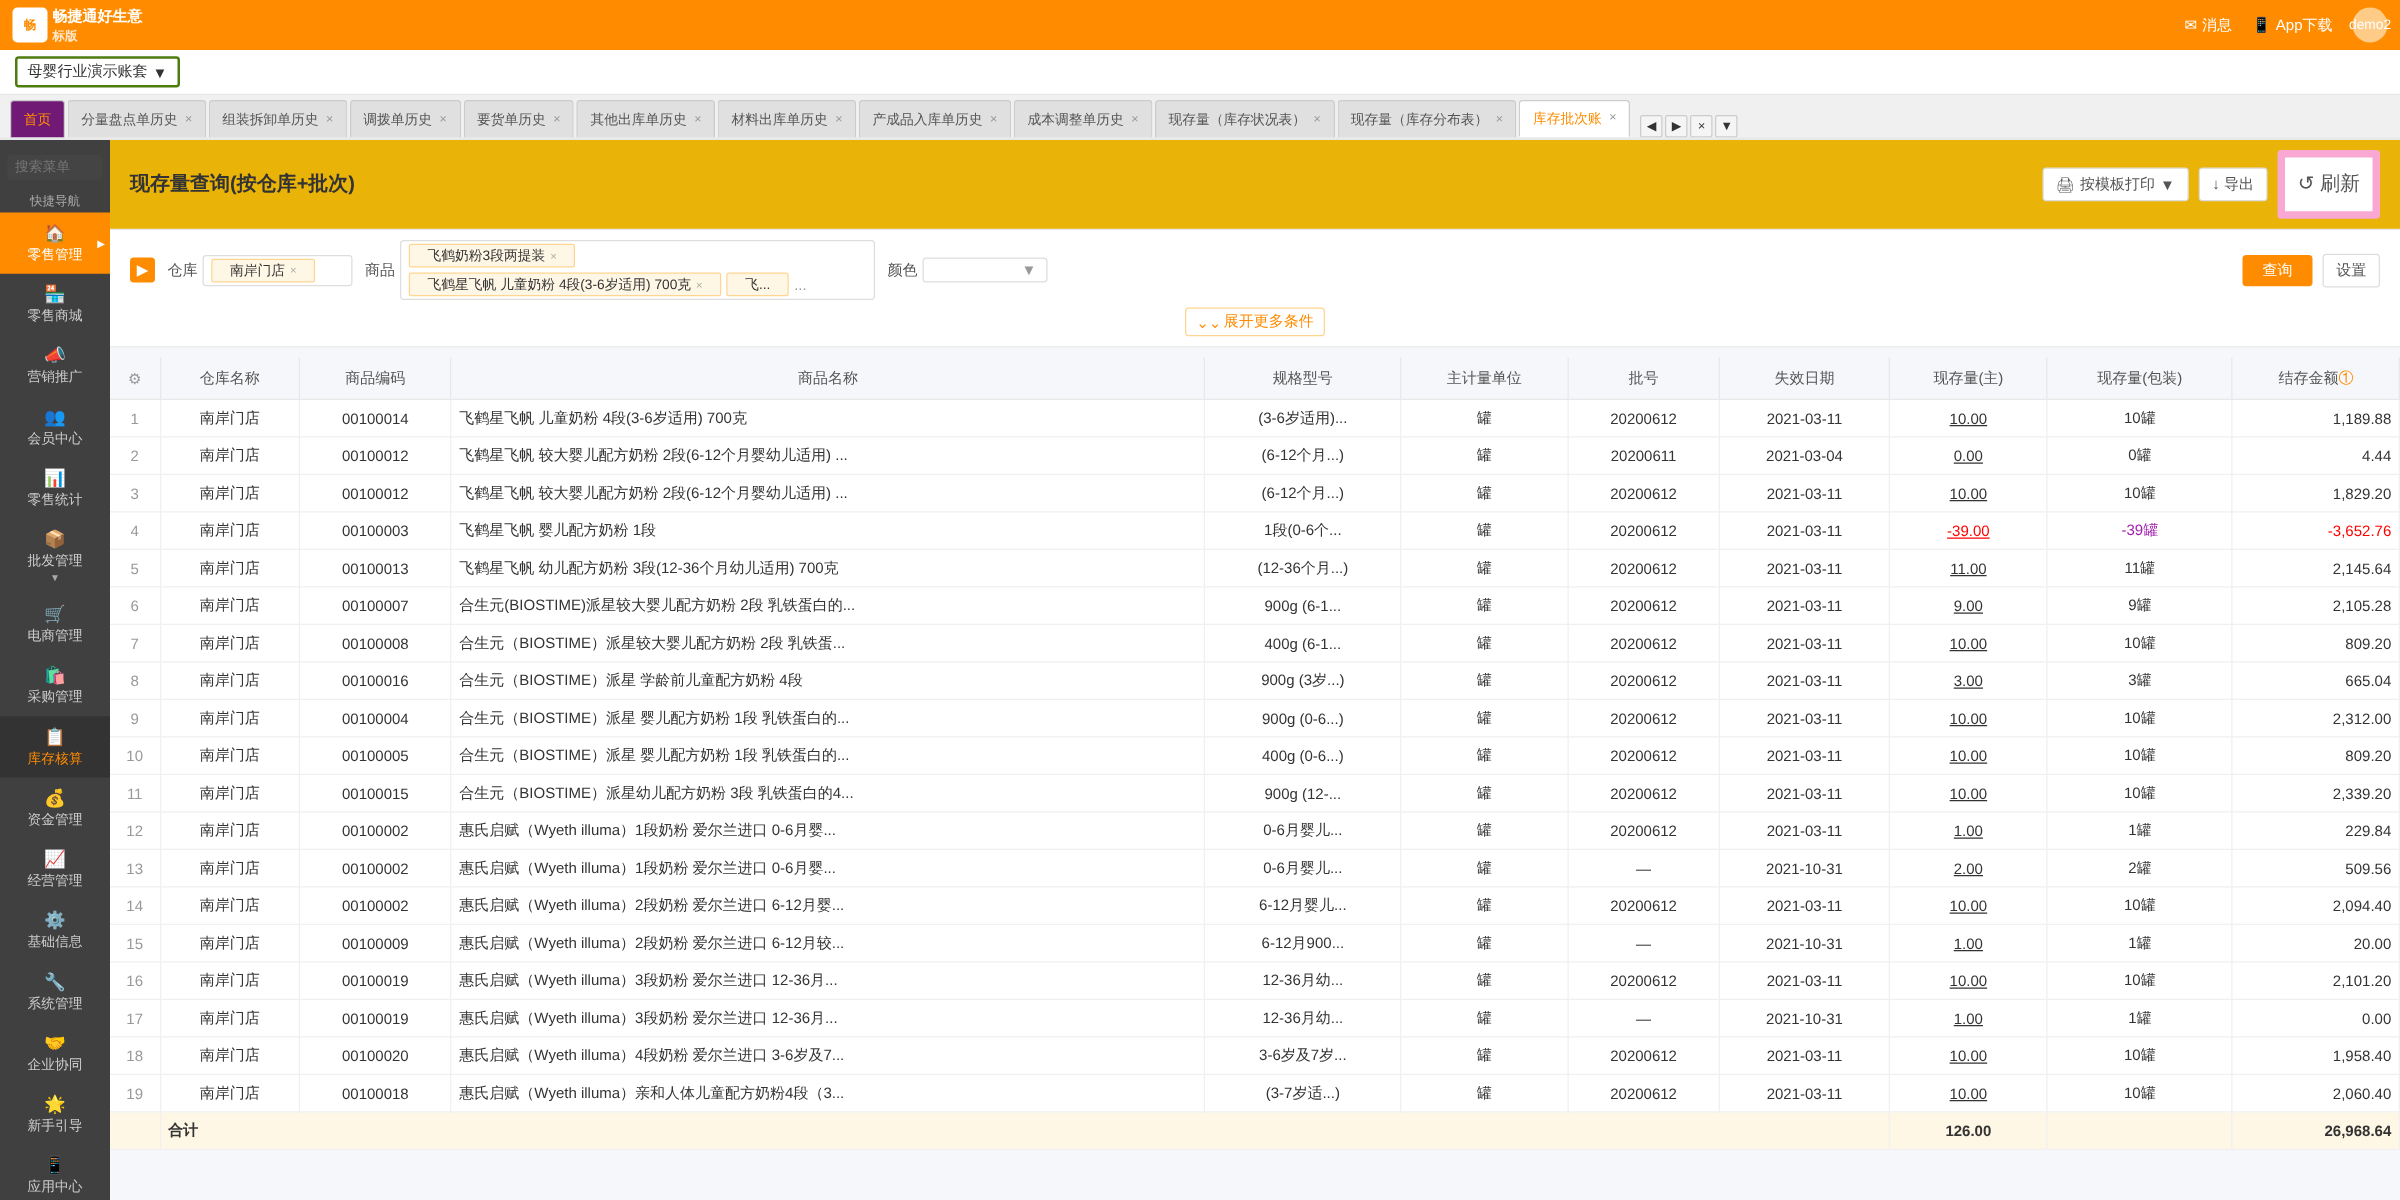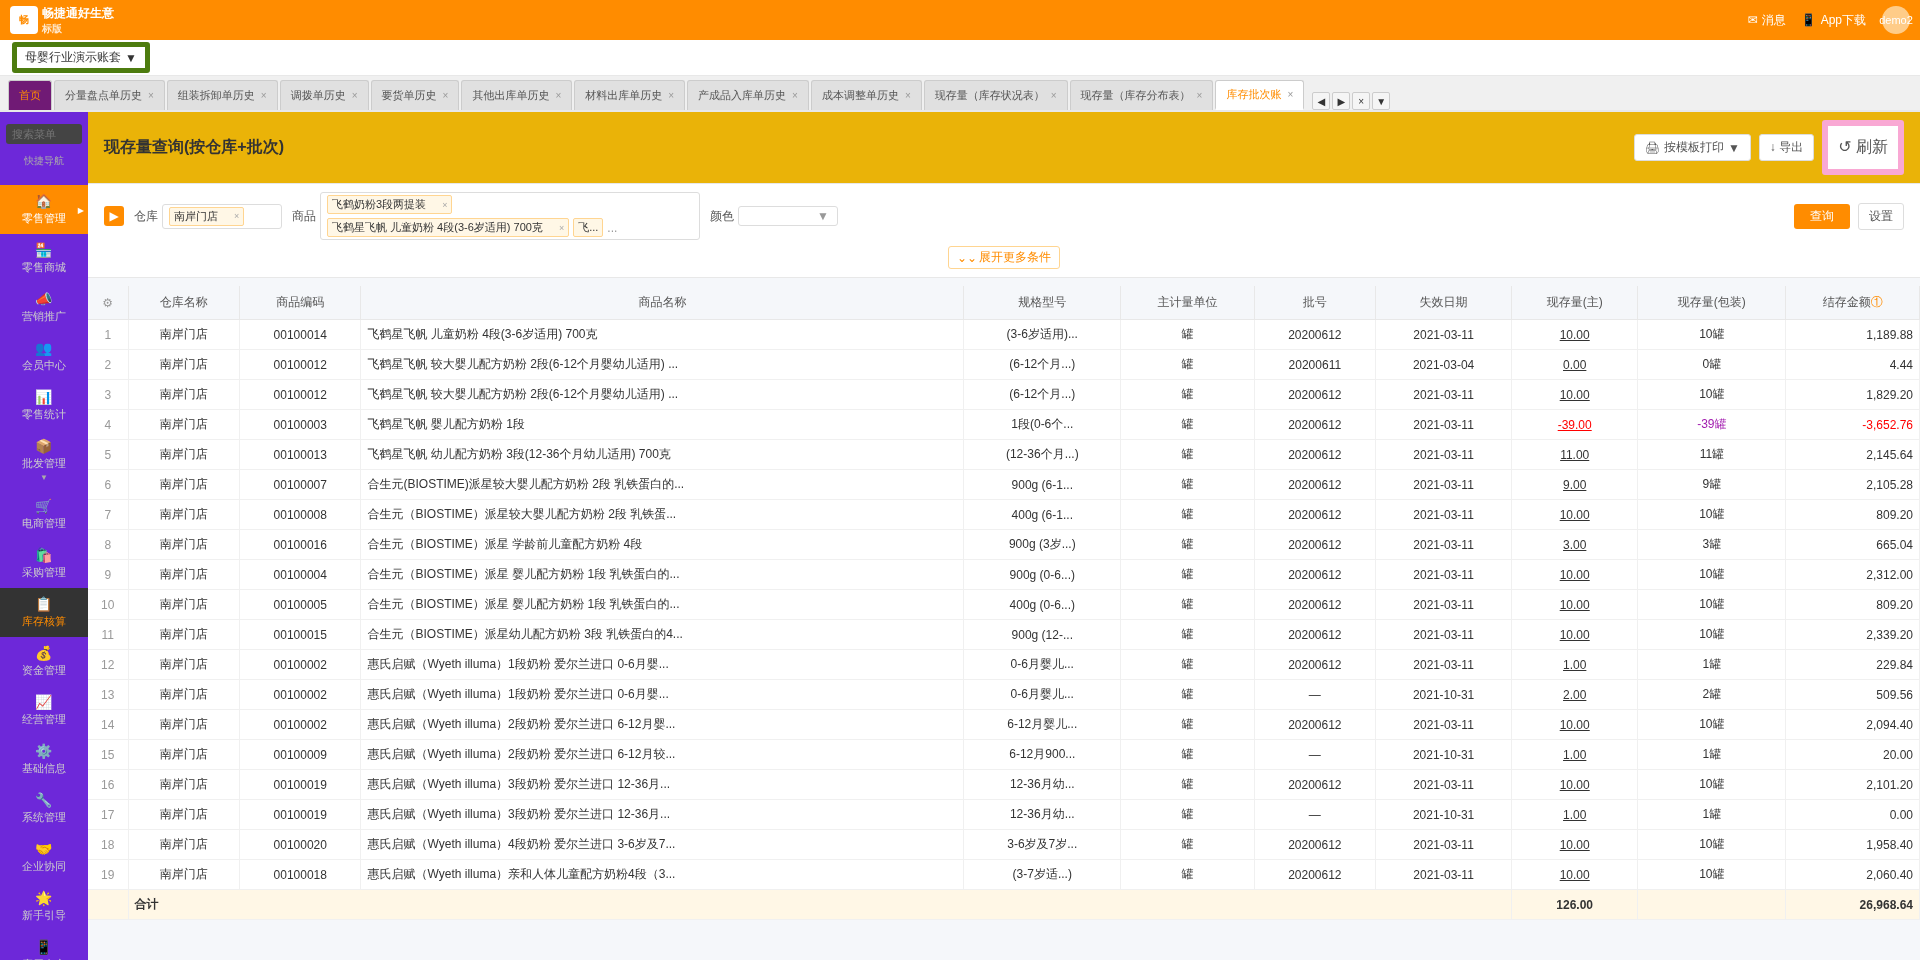--- a/index.html
+++ b/index.html
@@ -10,39 +10,39 @@
     .top-bar-left { display: flex; align-items: center; gap: 8px; }
     .logo-area { display: flex; align-items: center; gap: 4px; color: white; font-size: 13px; font-weight: bold; }
     .logo-icon { width: 28px; height: 28px; background: white; border-radius: 4px; display: flex; align-items: center; justify-content: center; }
     .logo-icon span { color: #ff8c00; font-size: 10px; font-weight: bold; }
     .top-bar-right { display: flex; align-items: center; gap: 16px; color: white; font-size: 12px; }
     .top-bar-right span { cursor: pointer; display: flex; align-items: center; gap: 4px; }
     .avatar { width: 28px; height: 28px; background: #ffcc88; border-radius: 50%; display: flex; align-items: center; justify-content: center; color: #fff; font-size: 11px; }
 
     
     .selector-row { height: 36px; background: #fff; border-bottom: 1px solid #e8e8e8; display: flex; align-items: center; padding: 0 12px; gap: 8px; }
-    .selector-box { border: 5px solid #4d7c0f; border-radius: 3px; padding: 2px 8px; font-size: 12px; color: #333; display: flex; align-items: center; gap: 4px; cursor: pointer; min-width: 120px; }
+    .selector-box { border: 2px solid #4d7c0f; border-radius: 3px; padding: 2px 8px; font-size: 12px; color: #333; display: flex; align-items: center; gap: 4px; cursor: pointer; min-width: 120px; }
 
     
     .tabs-bar { height: 36px; background: #f0f0f0; display: flex; align-items: flex-end; padding-left: 8px; overflow: hidden; border-bottom: 2px solid #e8e8e8; }
     .tab { height: 30px; padding: 0 10px; display: flex; align-items: center; gap: 4px; font-size: 11px; background: #e0e0e0; border: 1px solid #ccc; border-bottom: none; border-radius: 3px 3px 0 0; margin-right: 2px; cursor: pointer; color: #555; white-space: nowrap; }
     .tab.active { background: white; color: #ff8c00; border-bottom: 2px solid white; z-index: 1; }
     .tab .close-x { color: #999; font-size: 10px; margin-left: 2px; }
     .tab-home { background: #701a75; color: #ff8c00; text-align: center; }
     .tabs-arrows { display: flex; align-items: center; gap: 2px; padding: 0 6px; }
     .tabs-arrow-btn { width: 18px; height: 18px; display: flex; align-items: center; justify-content: center; border: 1px solid #ccc; background: #f5f5f5; cursor: pointer; font-size: 10px; border-radius: 2px; }
 
     
     .main-layout { display: flex; height: calc(960px - 40px - 36px - 36px); }
 
     
-    .sidebar { width: 88px; background: #6d28d9; display: flex; flex-direction: column; align-items: center; padding-top: 8px; overflow-y: auto; flex-shrink: 0; }
+    .sidebar { width: 88px; background: #404040; display: flex; flex-direction: column; align-items: center; padding-top: 8px; overflow-y: auto; flex-shrink: 0; }
     .sidebar-search { width: 100%; padding: 4px 6px; }
     .sidebar-search-box { background: #444; border: none; color: #aaa; border-radius: 3px; padding: 4px 6px; font-size: 11px; width: 100%; }
-    .sidebar-nav-label { color: #aaa; font-size: 10px; margin-top: 6px; margin-bottom: 17px; text-align: left; }
+    .sidebar-nav-label { color: #aaa; font-size: 10px; margin-top: 6px; margin-bottom: 2px; text-align: left; }
     .sidebar-item { width: 100%; padding: 8px 4px; display: flex; flex-direction: column; align-items: center; gap: 2px; cursor: pointer; color: #ccc; font-size: 11px; }
     .sidebar-item-icon { font-size: 14px; }
 
     
     .content-area { flex: 1; background: #f5f7fa; overflow: hidden; display: flex; flex-direction: column; }
 
     
     .page-header { background: #eab308; padding: 8px 16px; display: flex; align-items: center; justify-content: space-between; border-bottom: 1px solid #e8e8e8; }
     .page-title { font-size: 16px; font-weight: bold; color: #333; }
     .page-actions { display: flex; align-items: center; gap: 8px; }
@@ -51,21 +51,21 @@
     .btn-refresh { border: 6px solid #f9a8d4; background: white; padding: 11px 10px; border-radius: 3px; cursor: pointer; font-size: 16px; color: #555; }
     .btn-query { background: #ff8c00; color: white; border: none; padding: 4px 16px; border-radius: 3px; cursor: pointer; font-size: 12px; }
     .btn-settings { border: 1px solid #ddd; background: white; padding: 4px 10px; border-radius: 3px; cursor: pointer; font-size: 12px; color: #555; }
 
     
     .filter-area { background: white; padding: 8px 16px; border-bottom: 1px solid #e8e8e8; }
     .filter-row { display: flex; align-items: center; gap: 10px; flex-wrap: wrap; }
     .filter-item { display: flex; align-items: center; gap: 4px; }
     .filter-label { font-size: 12px; color: #555; white-space: nowrap; }
     .filter-tag-container { display: flex; align-items: center; gap: 4px; border: 1px solid #ddd; border-radius: 3px; padding: 2px 6px; min-width: 120px; max-width: 200px; flex-wrap: wrap; }
-    .filter-tag { background: #fff7e6; border: 1px solid #ffd591; border-radius: 2px; padding: 1px 4px; font-size: 11px; color: #333; display: flex; align-items: center; gap: 14px; justify-content: flex-end; }
+    .filter-tag { background: #fff7e6; border: 1px solid #ffd591; border-radius: 2px; padding: 1px 14px; font-size: 11px; color: #333; display: flex; align-items: center; gap: 2px; justify-content: flex-end; }
     .filter-ellipsis { color: #999; font-size: 12px; cursor: pointer; }
     .filter-expand { display: flex; align-items: center; gap: 2px; color: #ff8c00; cursor: pointer; font-size: 12px; border: 1px solid #ffd591; border-radius: 3px; padding: 2px 8px; }
     .filter-color-box { border: 1px solid #ddd; border-radius: 3px; padding: 2px 8px; min-width: 100px; font-size: 12px; color: #999; display: flex; align-items: center; justify-content: space-between; }
     .filter-actions { display: flex; align-items: center; gap: 8px; margin-left: auto; }
 
     
     .table-container { flex: 1; overflow-y: auto; padding: 8px 0; }
     table { width: 100%; border-collapse: collapse; background: white; }
     thead tr { background: #f5f7fa; }
     th { padding: 8px 6px; text-align: center; font-size: 12px; color: #555; font-weight: normal; border-bottom: 1px solid #e8e8e8; border-right: 1px solid #e8e8e8; white-space: nowrap; }

